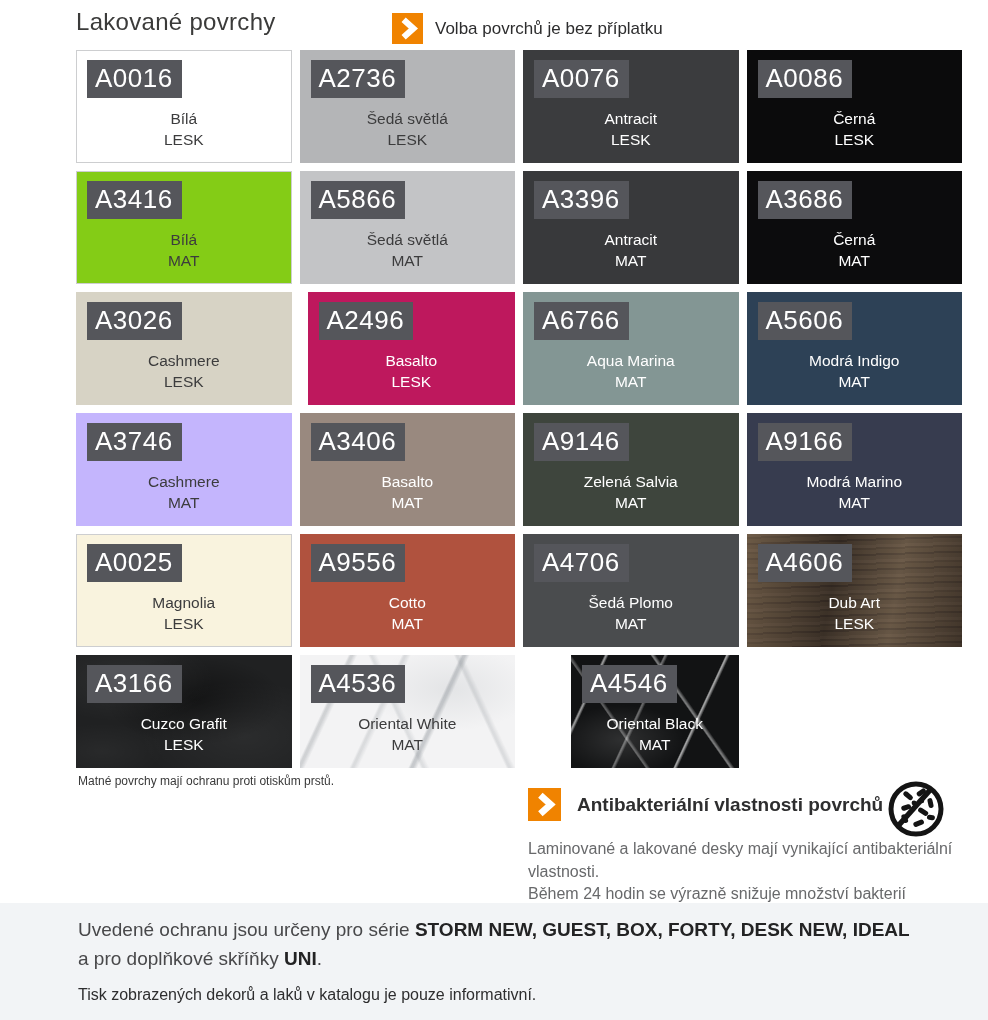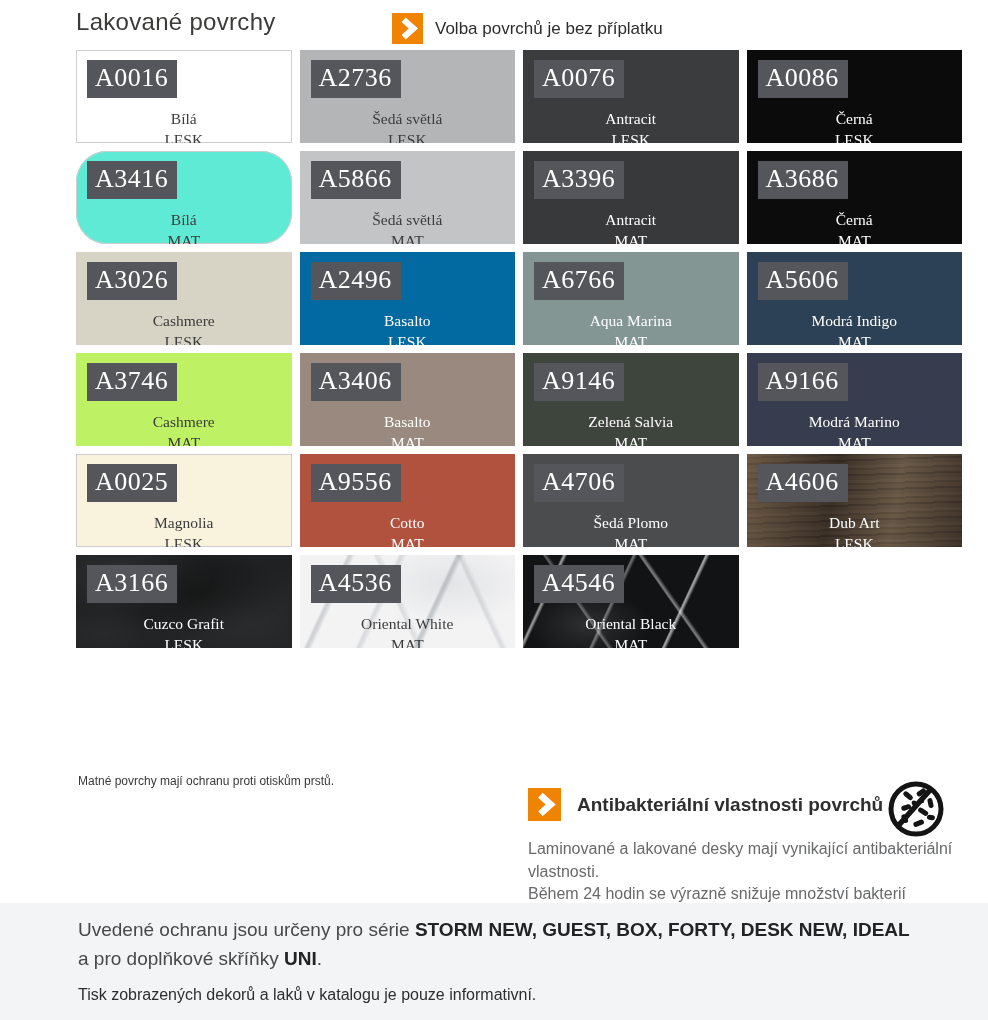--- a/index.html
+++ b/index.html
@@ -23,21 +23,21 @@
     display:flex; align-items:center; gap:12px;
   }
   .chev-box { width:31px; height:31px; display:block; }
   .header-note .note-label { font-size:17px; color:#2d2d2e; }
 
   
   .grid {
     position:absolute; left:76px; top:50px; width:886px;
     display:grid; grid-template-columns:repeat(4,1fr); gap:8px;
   }
-  .tile { height:93px; position:relative; overflow:hidden;font-family:Liberation Serif, serif; }
+  .tile { height:113px; position:relative; overflow:hidden; }
   .tile.bordered { box-shadow: inset 0 0 0 1px #cdced0; }
   .badge {
     position:absolute; left:11px; top:10px;
     background:#55565B; color:#ffffff;
     font-size:26px; line-height:36px; padding:0 9px 2px 8px;
     letter-spacing:0.5px;
   }
   .labels {
     position:absolute; left:0; right:0; top:58px;
     text-align:center; font-size:15.5px; line-height:21px;
@@ -66,20 +66,21 @@
       linear-gradient(115deg, transparent 0 18%, rgba(150,155,160,0.38) 19% 19.7%, transparent 21.5% 38%, rgba(160,165,170,0.3) 39% 39.6%, transparent 41.5% 60%, rgba(138,144,150,0.42) 61% 61.8%, transparent 63.5%),
       linear-gradient(65deg, transparent 0 45%, rgba(170,175,180,0.3) 46% 46.5%, transparent 48.5% 77%, rgba(150,155,160,0.26) 78% 78.6%, transparent 80.5%),
       radial-gradient(ellipse 120px 60px at 70% 30%, rgba(180,184,188,0.25), transparent 70%);
   }
   .tex-marble-black {
     background-color:#121314;
     background-image:
       linear-gradient(115deg, transparent 0 15%, rgba(255,255,255,0.55) 15.8% 16.1%, transparent 17.2% 42%, rgba(255,255,255,0.35) 42.6% 43%, transparent 44.2% 70%, rgba(255,255,255,0.6) 70.6% 70.9%, transparent 72.2%),
       linear-gradient(55deg, transparent 0 30%, rgba(255,255,255,0.3) 30.5% 30.9%, transparent 32.2% 64%, rgba(255,255,255,0.42) 64.6% 65%, transparent 66.4%),
       radial-gradient(ellipse 90px 50px at 30% 75%, rgba(255,255,255,0.12), transparent 70%);
+    margin-left: 48px;
   }
 
   
   .matte-note {
     position:absolute; left:78px; top:774px;
     font-size:12px; color:#393939;
   }
   .anti-chev { position:absolute; left:528px; top:788px; width:33px; height:33px; }
   .anti-heading {
     position:absolute; left:577px; top:794px;
@@ -147,21 +148,21 @@
     </div>
 
     <div class="tile text-light" style="background: rgb(11, 11, 12);">
       <span class="badge">A0086</span>
       <div class="labels">
         <div>Černá</div>
         <div>LESK</div>
       </div>
     </div>
 
-    <div class="tile text-dark bordered" style="background: #5eead4; border-radius: 31px;">
+    <div class="tile text-dark bordered" style="background: #84cc16;">
       <span class="badge">A3416</span>
       <div class="labels">
         <div>Bílá</div>
         <div>MAT</div>
       </div>
     </div>
 
     <div class="tile text-dark" style="background: rgb(195, 196, 198);">
       <span class="badge">A5866</span>
       <div class="labels">
@@ -187,21 +188,21 @@
     </div>
 
     <div class="tile text-dark" style="background: rgb(215, 211, 197);">
       <span class="badge">A3026</span>
       <div class="labels">
         <div>Cashmere</div>
         <div>LESK</div>
       </div>
     </div>
 
-    <div class="tile text-light" style="background: #0369a1;">
+    <div class="tile text-light" style="background: #be185d; margin-left: 8px;">
       <span class="badge">A2496</span>
       <div class="labels">
         <div>Basalto</div>
         <div>LESK</div>
       </div>
     </div>
 
     <div class="tile text-light" style="background: rgb(131, 150, 148);">
       <span class="badge">A6766</span>
       <div class="labels">
@@ -211,21 +212,21 @@
     </div>
 
     <div class="tile text-light" style="background: rgb(45, 65, 86);">
       <span class="badge">A5606</span>
       <div class="labels">
         <div>Modrá Indigo</div>
         <div>MAT</div>
       </div>
     </div>
 
-    <div class="tile text-dark" style="background: #bef264; padding-left: 48px;">
+    <div class="tile text-dark" style="background: #c4b5fd; padding-left: 48px;">
       <span class="badge">A3746</span>
       <div class="labels">
         <div>Cashmere</div>
         <div>MAT</div>
       </div>
     </div>
 
     <div class="tile text-light" style="background: rgb(153, 137, 127);">
       <span class="badge">A3406</span>
       <div class="labels">

